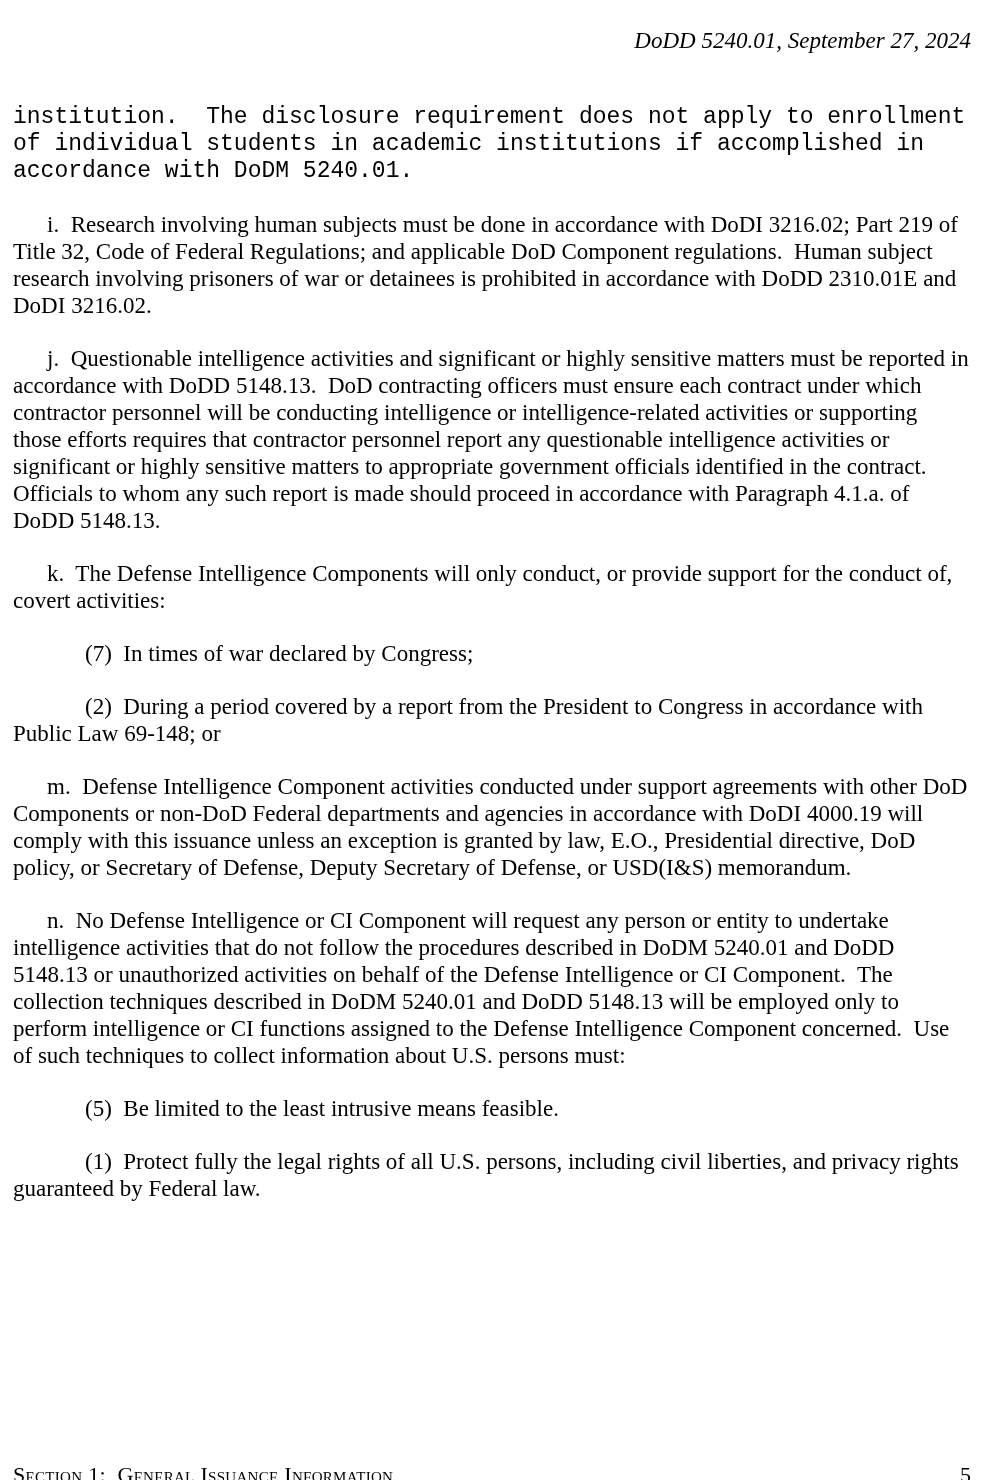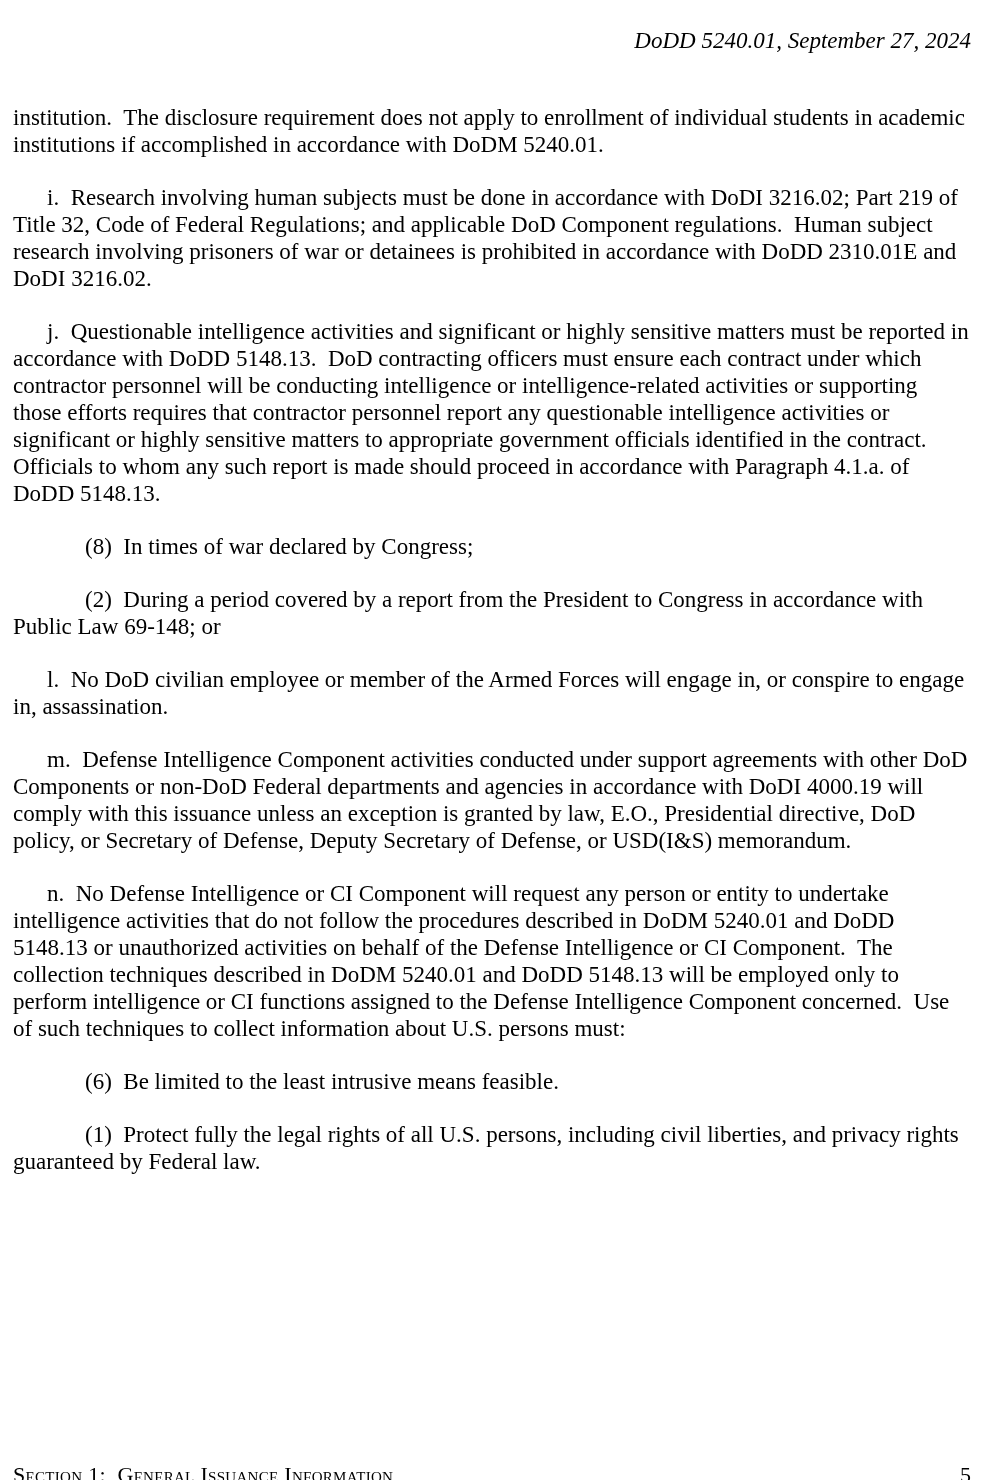--- a/index.html
+++ b/index.html
@@ -34,21 +34,21 @@
     left: 13px;
     right: 15px;
   }
   .para {
     margin: 0 0 26px 0;
     font-size: 23px;
     line-height: 27px;
     white-space: pre-wrap;
     text-align: left;
   }
-  .para.none   { text-indent: 0; }
+  .para.none   { text-indent: 0; font-family: Liberation Mono, monospace; }
   .para.level1 { text-indent: 34px; }
   .para.level2 { text-indent: 72px; }
   .doc-footer {
     position: absolute;
     top: 1441px;
     left: 13px;
     right: 15px;
     display: flex;
     justify-content: space-between;
     align-items: baseline;
@@ -68,26 +68,26 @@
 <body>
 
 <div class="page">
 
   <div class="doc-header">DoDD 5240.01, September 27, 2024</div>
 
   <div class="doc-body">
       <p class="para none">institution.  The disclosure requirement does not apply to enrollment of individual students in academic institutions if accomplished in accordance with DoDM 5240.01.</p>
       <p class="para level1">i.  Research involving human subjects must be done in accordance with DoDI 3216.02; Part 219 of Title 32, Code of Federal Regulations; and applicable DoD Component regulations.  Human subject research involving prisoners of war or detainees is prohibited in accordance with DoDD 2310.01E and DoDI 3216.02.</p>
       <p class="para level1">j.  Questionable intelligence activities and significant or highly sensitive matters must be reported in accordance with DoDD 5148.13.  DoD contracting officers must ensure each contract under which contractor personnel will be conducting intelligence or intelligence-related activities or supporting those efforts requires that contractor personnel report any questionable intelligence activities or significant or highly sensitive matters to appropriate government officials identified in the contract.  Officials to whom any such report is made should proceed in accordance with Paragraph 4.1.a. of DoDD 5148.13.</p>
-      <p class="para level2">(8)  In times of war declared by Congress;</p>
+      <p class="para level1">k.  The Defense Intelligence Components will only conduct, or provide support for the conduct of, covert activities:</p>
+      <p class="para level2">(7)  In times of war declared by Congress;</p>
       <p class="para level2">(2)  During a period covered by a report from the President to Congress in accordance with Public Law 69-148; or</p>
-      <p class="para level1">l.  No DoD civilian employee or member of the Armed Forces will engage in, or conspire to engage in, assassination.</p>
       <p class="para level1">m.  Defense Intelligence Component activities conducted under support agreements with other DoD Components or non-DoD Federal departments and agencies in accordance with DoDI 4000.19 will comply with this issuance unless an exception is granted by law, E.O., Presidential directive, DoD policy, or Secretary of Defense, Deputy Secretary of Defense, or USD(I&amp;S) memorandum.</p>
       <p class="para level1">n.  No Defense Intelligence or CI Component will request any person or entity to undertake intelligence activities that do not follow the procedures described in DoDM 5240.01 and DoDD 5148.13 or unauthorized activities on behalf of the Defense Intelligence or CI Component.  The collection techniques described in DoDM 5240.01 and DoDD 5148.13 will be employed only to perform intelligence or CI functions assigned to the Defense Intelligence Component concerned.  Use of such techniques to collect information about U.S. persons must:</p>
-      <p class="para level2">(6)  Be limited to the least intrusive means feasible.</p>
+      <p class="para level2">(5)  Be limited to the least intrusive means feasible.</p>
       <p class="para level2">(1)  Protect fully the legal rights of all U.S. persons, including civil liberties, and privacy rights guaranteed by Federal law.</p>
     </div>
 
   <div class="doc-footer">
     <span class="footer-section">Section 1:  General Issuance Information</span>
     <span class="footer-page-number">5</span>
   </div>
 
 </div>
 

